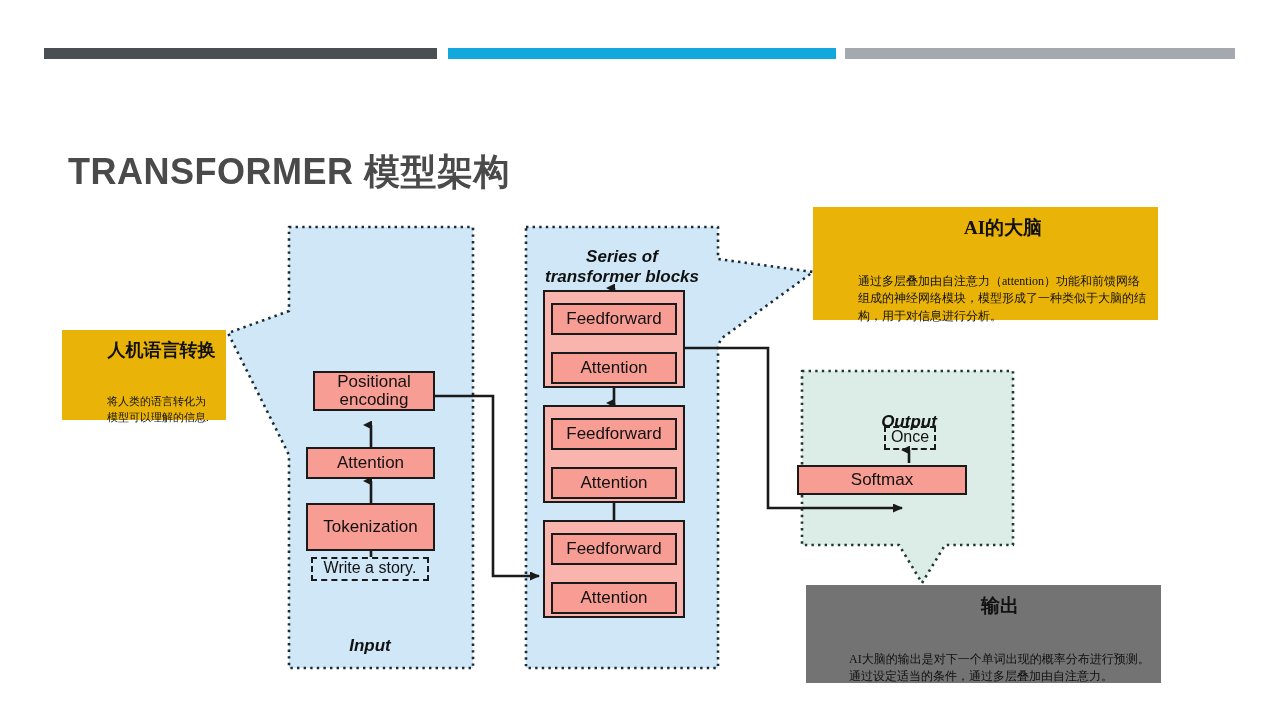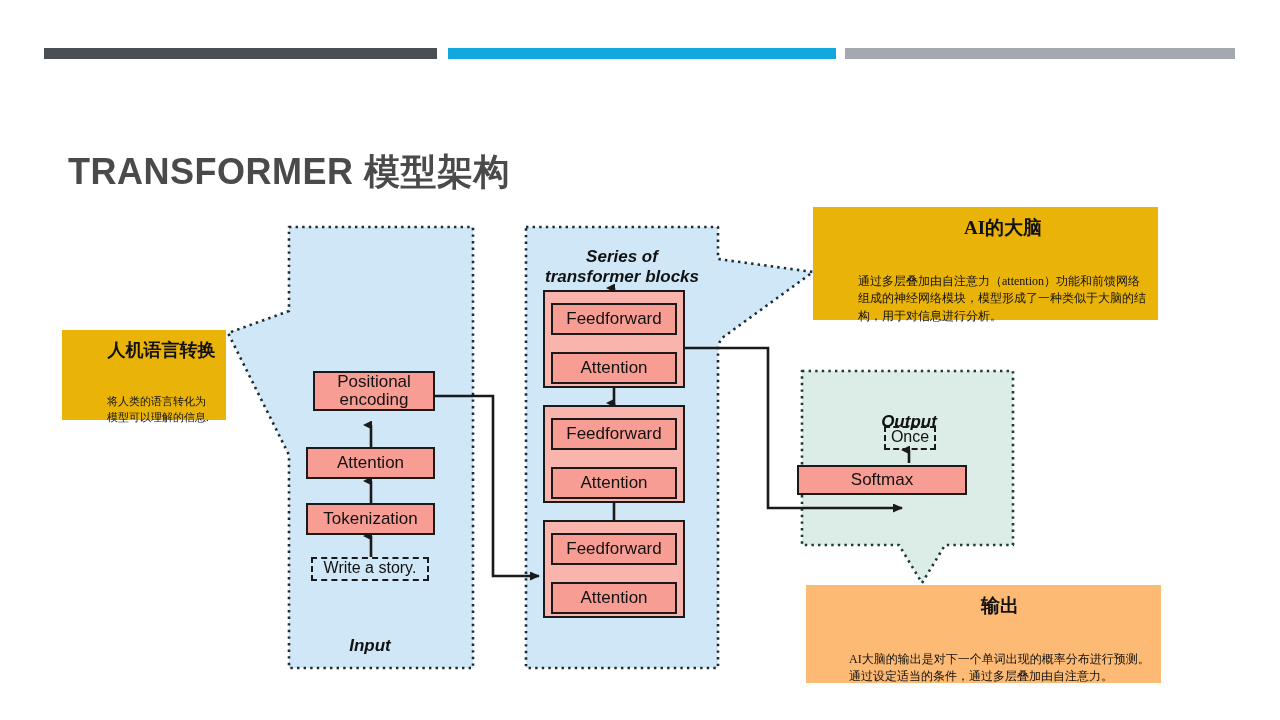--- a/index.html
+++ b/index.html
@@ -94,21 +94,21 @@
   }
 
   
   .note {
     position: absolute;
     box-sizing: border-box;
     padding: 8px 10px 10px 10px;
     font-family: "Liberation Serif", "DejaVu Serif", serif;
   }
   .note.blue  { background: #eab308; padding-left: 45px; }
-  .note.green { background: #fdba74; padding-left: 43px; }
+  .note.green { background: #737373; padding-left: 43px; }
   .note-title {
     display: block;
     text-align: center;
     font-size: 19px;
     font-weight: bold;
     color: #111;
     margin-bottom: 6px;
   }
   .note-body {
     display: block;
@@ -162,21 +162,21 @@
   <path d="M681,348 L768,348 L768,508 L902,508" fill="none" stroke="#1a1a1a" stroke-width="2.6" marker-end="url(#arrowRight)"></path>
 
   <line x1="909" y1="463" x2="909" y2="450" stroke="#1a1a1a" stroke-width="2.6" marker-end="url(#arrowUp)"></line>
 </svg>
 
 <div class="dbox" style="left:311px; top:557px; width:118px; height:24px;">
   <span>Write a story.</span>
 </div>
 <div class="col-head" style="left:311px; top:588px; width:118px;margin-top:48px;">Input</div>
 
-<div class="pbox" style="left:306px; top:503px; width:129px; height:32px;">
+<div class="pbox" style="left:306px; top:503px; width:129px; height:48px;">
   <span>Tokenization</span>
 </div>
 <div class="pbox" style="left:306px; top:447px; width:129px; height:32px;">
   <span>Attention</span>
 </div>
 <div class="pbox" style="left:313px; top:371px; width:122px; height:40px; white-space:pre-line;">
   <span>Positional
 encoding</span>
 </div>
 

